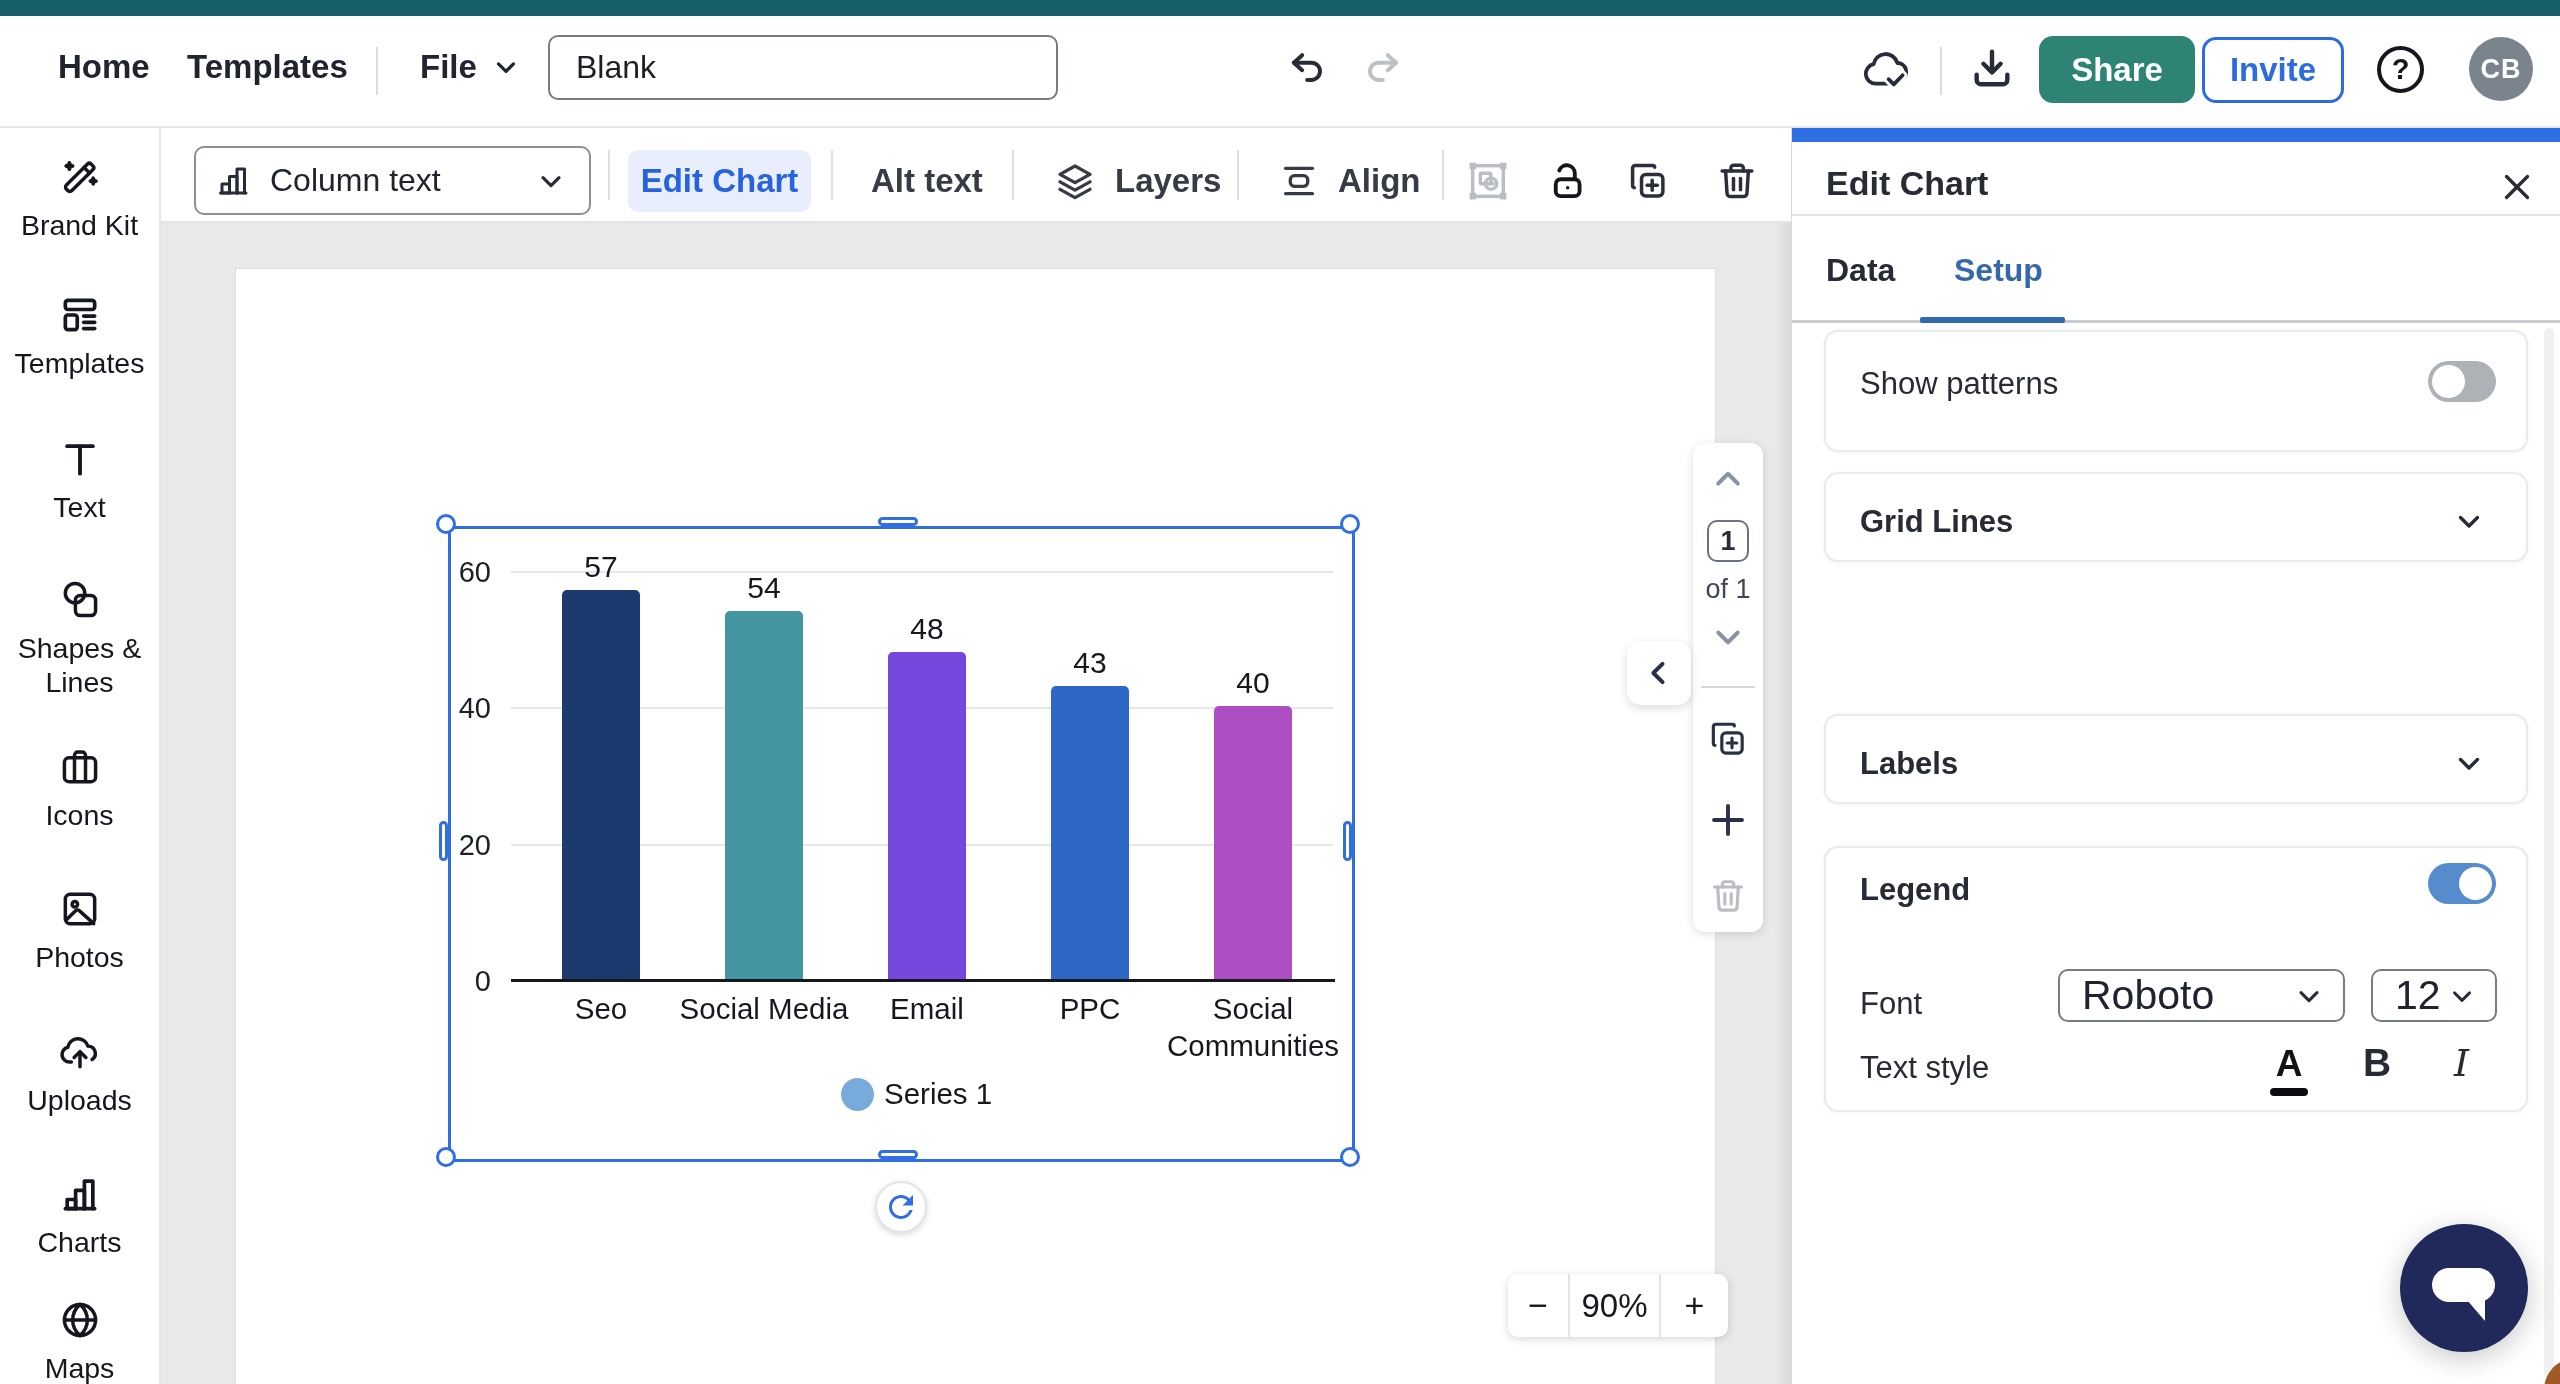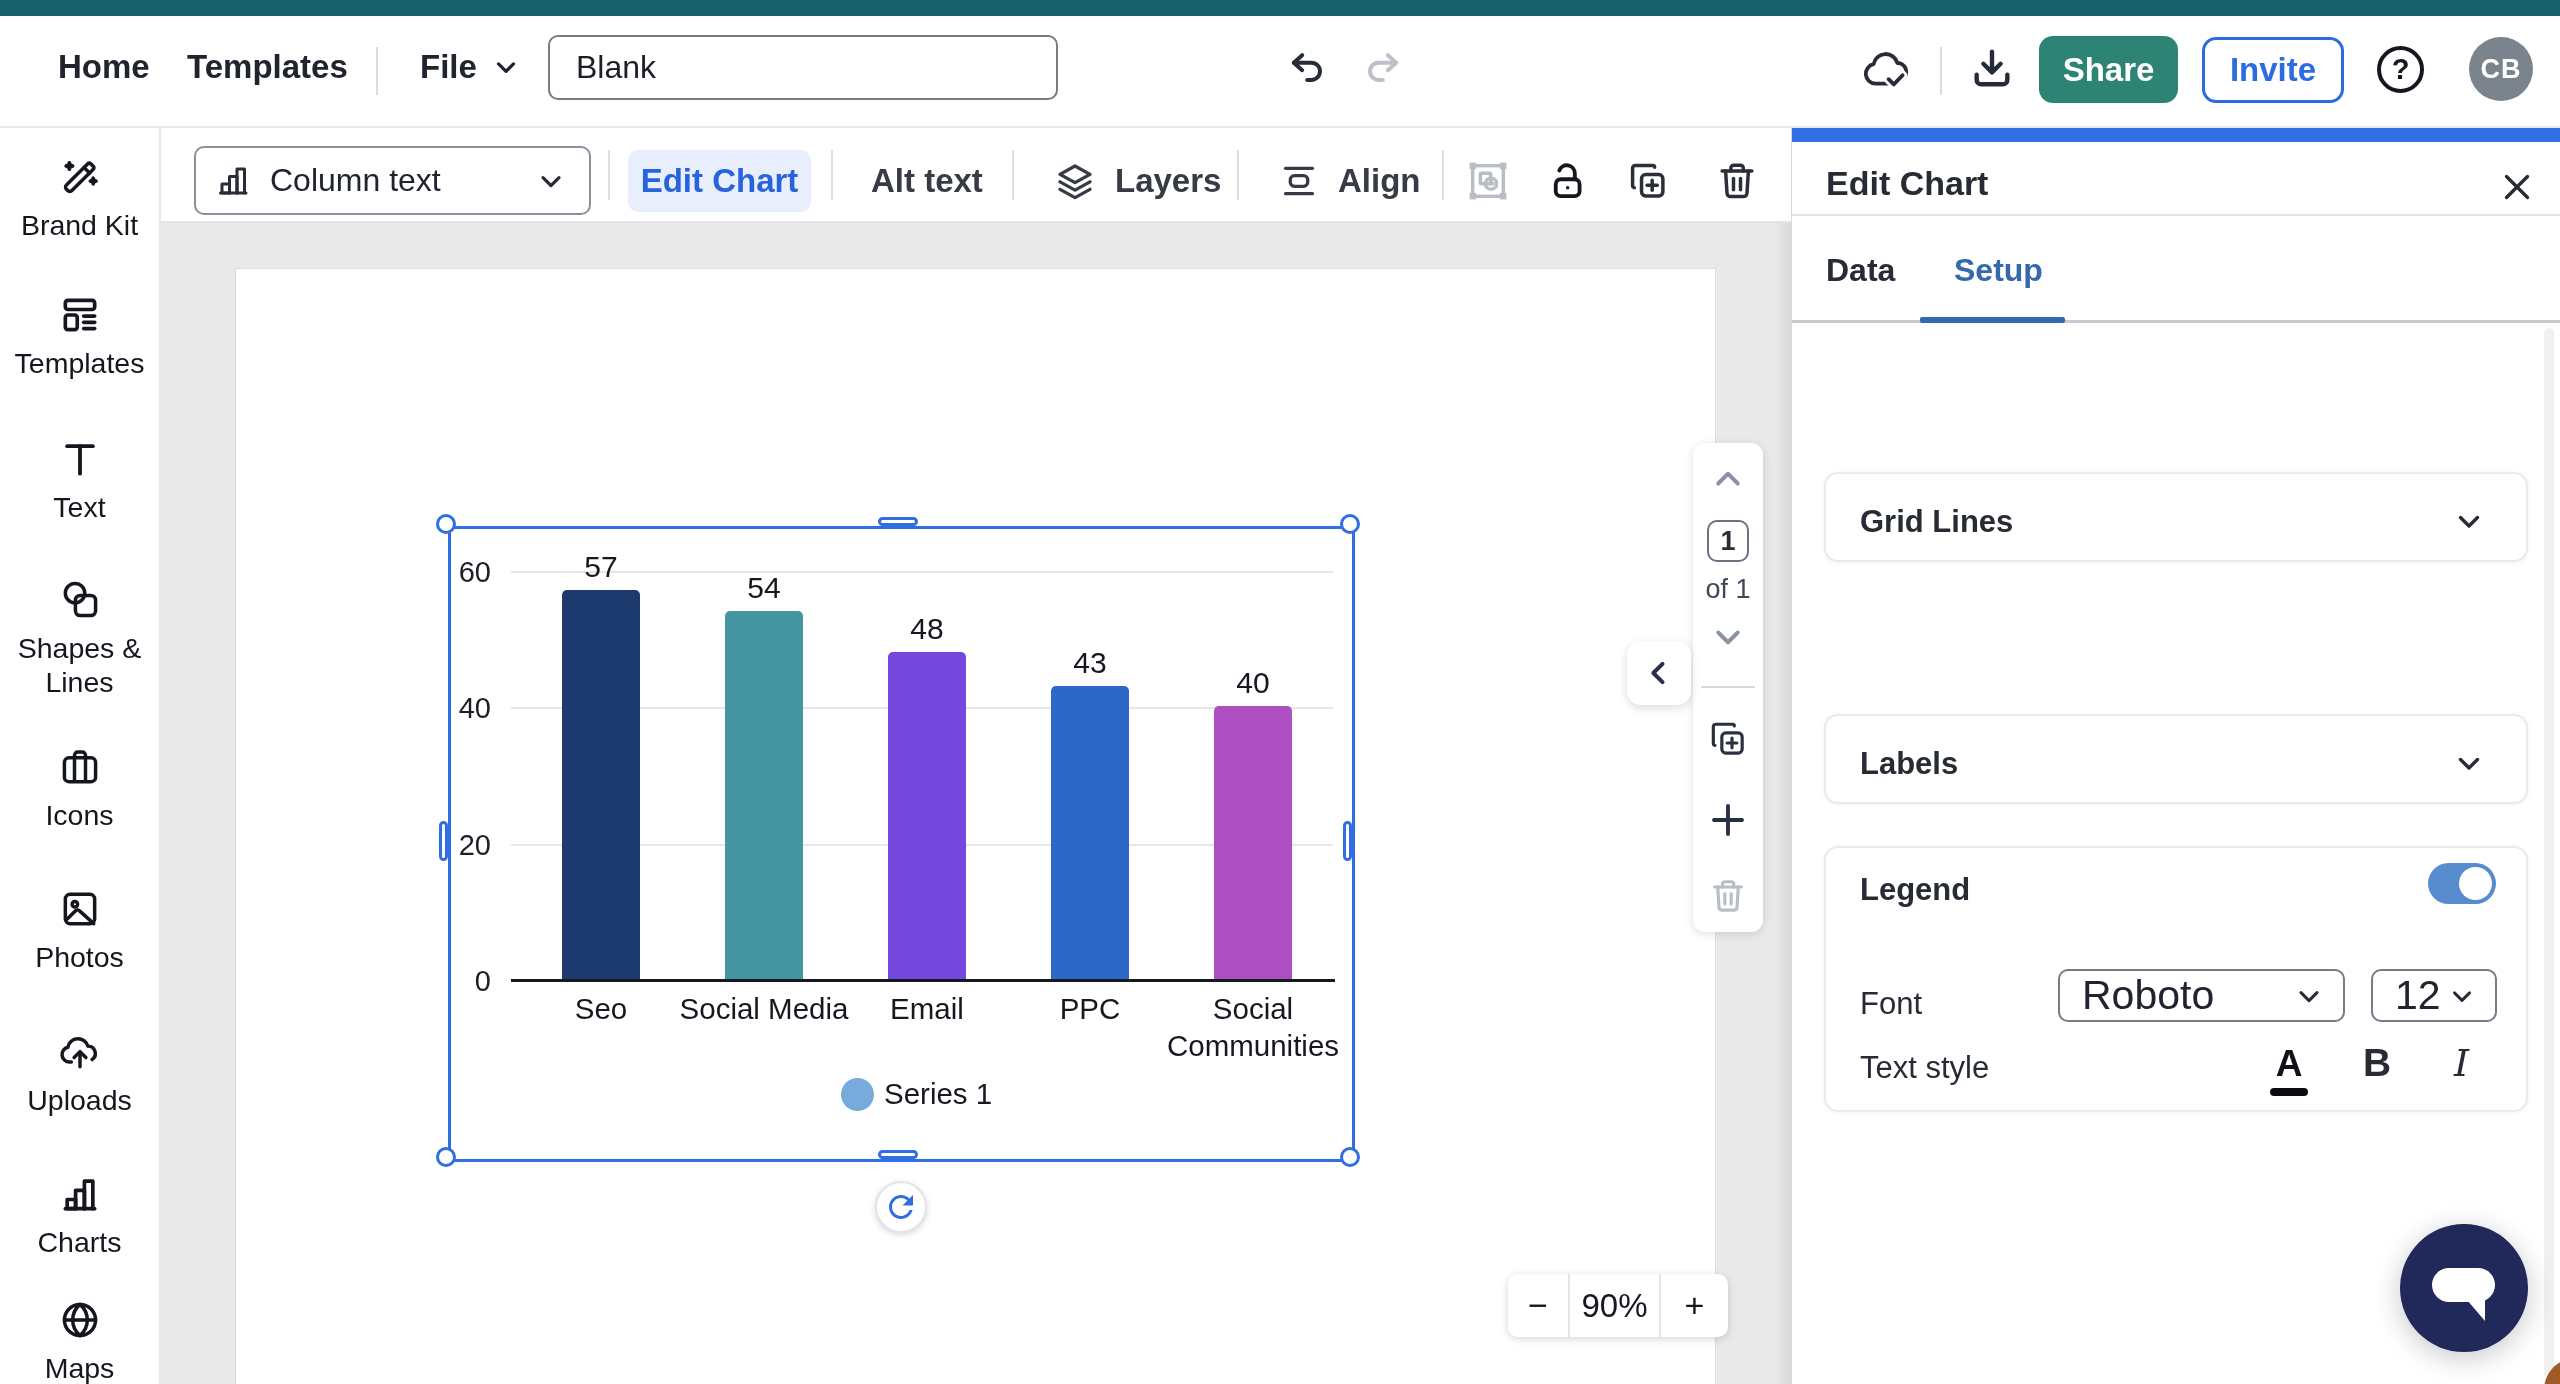--- a/index.html
+++ b/index.html
@@ -18,21 +18,21 @@
   .hdr-divider { position:absolute; width:2px; background:#d9dbdf; }
   .hdr-div-1 { left:376px; top:31px; height:48px; }
   .file-menu { position:absolute; left:420px; top:0; height:102px; display:flex; align-items:center; gap:14px; font-weight:700; font-size:33px; cursor:pointer; }
   .title-input { position:absolute; left:548px; top:19px; width:510px; height:65px; border:2px solid #767c86; border-radius:10px; font-size:32px; color:#1c2026; padding:0 26px; font-family:"Liberation Sans",sans-serif; background:#fff; }
   .icon-btn { position:absolute; display:flex; align-items:center; justify-content:center; cursor:pointer; background:none; border:none; }
   .undo-btn { left:1284px; top:26px; width:48px; height:48px; color:#272c38; }
   .redo-btn { left:1358px; top:26px; width:48px; height:48px; color:#bdc0c6; }
   .cloud-btn { left:1860px; top:30px; width:52px; height:48px; color:#272c38; }
   .hdr-div-2 { left:1940px; top:31px; height:48px; }
   .download-btn { left:1968px; top:28px; width:48px; height:48px; color:#272c38; }
-  .share-btn { position:absolute; left:2039px; top:20px; width:139px; height:67px; background:#2e8474; color:#fff; border:none; border-radius:14px; font-weight:700; font-size:33px; font-family:"Liberation Sans",sans-serif; cursor:pointer; }
+  .share-btn { position:absolute; left:2039px; top:20px; width:156px; height:67px; background:#2e8474; color:#fff; border:none; border-radius:14px; font-weight:700; font-size:33px; font-family:"Liberation Sans",sans-serif; cursor:pointer; }
   .invite-btn { position:absolute; left:2202px; top:21px; width:142px; height:66px; background:#fff; color:#2d6ce0; border:3px solid #2d6ce0; border-radius:14px; font-weight:700; font-size:33px; font-family:"Liberation Sans",sans-serif; cursor:pointer; }
   .help-btn { position:absolute; left:2377px; top:30px; width:47px; height:47px; border-radius:50%; border:4px solid #14171e; background:#fff; color:#14171e; font-size:29px; font-weight:700; display:flex; align-items:center; justify-content:center; cursor:pointer; }
   .avatar { position:absolute; left:2469px; top:21px; width:64px; height:64px; border-radius:50%; background:#7b838d; color:#fff; font-size:27px; font-weight:700; letter-spacing:1px; display:flex; align-items:center; justify-content:center; cursor:pointer; }
 
   
   .sidebar { position:absolute; left:0; top:128px; width:161px; height:1256px; background:#fff; border-right:2px solid #e6e7ea; }
   .side-item { position:absolute; left:0; width:159px; display:flex; flex-direction:column; align-items:center; color:#14171e; cursor:pointer; }
   .side-item .lbl { font-size:28.5px; color:#14171e; margin-top:9px; text-align:center; line-height:34px; }
 
   
@@ -484,20 +484,26 @@
         <path d="M5 5 L19 19"></path>
         <path d="M19 5 L5 19"></path>
       </svg>
   </button>
   <div class="panel-div"></div>
   <div class="tab tab-data">Data</div>
   <div class="tab tab-setup">Setup</div>
   <div class="tabs-baseline"></div>
   <div class="tab-underline"></div>
 
+  <section class="card" style="top:202px; height:122px;">
+    <div class="card-title" style="top:34px; font-weight:400;">Show patterns</div>
+    <div class="toggle off" style="right:30px; top:29px;">
+        <div class="knob"></div>
+      </div>
+  </section>
 
   <section class="card" style="top:344px; height:90px;">
     <div class="card-title" style="top:30px;">Grid Lines</div>
     <span class="card-chev" style="top:30px;">
       <svg width="34" height="34" viewBox="0 0 24 24" fill="none" stroke="currentColor" stroke-width="2.4" stroke-linecap="round" stroke-linejoin="round">
           <path d="M6 9.5l6 6 6-6"></path>
         </svg>
     </span>
   </section>
 

